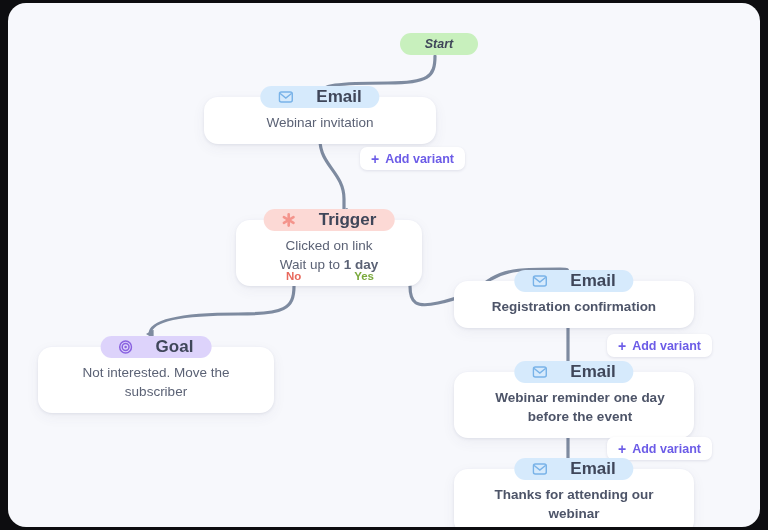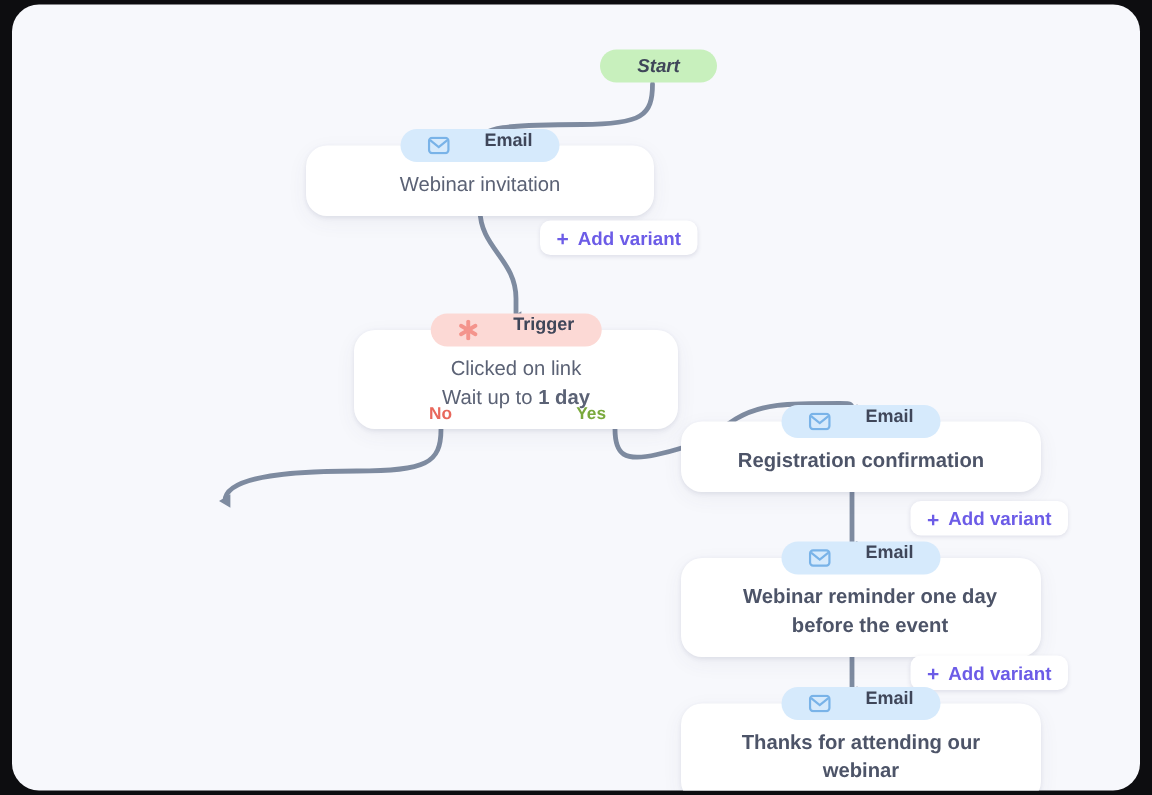--- a/index.html
+++ b/index.html
@@ -57,26 +57,27 @@
   }
   .node-body.bold { font-weight: bold; color: #4d5468; }
 
   
   .chip {
     position: absolute;
     top: -11px;
     left: 50%;
     transform: translateX(-50%);
     display: flex;
+    align-items: center;
     justify-content: center;
     gap: 23px;
     height: 22px;
     padding: 0 18px;
     border-radius: 11px;
-    font-size: 12px;
+    font-size: 17px;
     font-weight: bold;
     white-space: nowrap;
   }
   .chip-email   { background: #d6eafc; color: #3f4659; }
   .chip-trigger { background: #fcd9d5; color: #3f4659; }
   .chip-goal    { background: #ddd3fb; color: #3f4659; }
 
   .chip .ico { display: flex; align-items: center; }
 
   
@@ -167,21 +168,21 @@
         <span>Email</span>
       </div>
       <div class="node-body">Webinar invitation</div>
     </div>
 
     <div class="add-variant" style="left:352px; top:144px;">
       <span class="plus">+</span>
       <span>Add variant</span>
     </div>
 
-    <div class="node" style="left:228px; top:217px; width:216px;">
+    <div class="node" style="left:228px; top:217px; width:186px;">
       <div class="chip chip-trigger">
         <span class="ico">
           <svg width="14" height="14" viewBox="0 0 14 14">
             <g stroke="#f4948c" stroke-width="2.6" stroke-linecap="round">
               <line x1="7" y1="1.4" x2="7" y2="12.6"></line>
               <line x1="2.2" y1="4.2" x2="11.8" y2="9.8"></line>
               <line x1="11.8" y1="4.2" x2="2.2" y2="9.8"></line>
             </g>
           </svg>
         </span>
@@ -190,20 +191,33 @@
       <div class="node-body">
         <div>Clicked on link</div>
         <div>
           <span>Wait up to </span><b>1 day</b>
         </div>
       </div>
       <span class="branch-label branch-no" style="left:50px; bottom:4px;">No</span>
       <span class="branch-label branch-yes" style="right:48px; bottom:4px;">Yes</span>
     </div>
 
+    <div class="node" style="left:30px; top:344px; width:236px;">
+      <div class="chip chip-goal">
+        <span class="ico">
+          <svg width="14" height="14" viewBox="0 0 14 14">
+            <circle cx="7" cy="7" r="5.9" fill="none" stroke="#8a63e0" stroke-width="1.5"></circle>
+            <circle cx="7" cy="7" r="3.4" fill="none" stroke="#8a63e0" stroke-width="1.5"></circle>
+            <circle cx="7" cy="7" r="1.25" fill="#8a63e0"></circle>
+          </svg>
+        </span>
+        <span>Goal</span>
+      </div>
+      <div class="node-body" style="padding-left:34px; padding-right:34px;">Not interested. Move the subscriber</div>
+    </div>
 
     <div class="node" style="left:446px; top:278px; width:240px;">
       <div class="chip chip-email">
         <span class="ico">
           <svg width="15" height="12" viewBox="0 0 16 13">
             <rect x="1" y="1" width="14" height="11" rx="2.2" fill="none" stroke="#79b3e8" stroke-width="1.6"></rect>
             <path d="M2.2,3 L8,7.6 L13.8,3" fill="none" stroke="#79b3e8" stroke-width="1.6" stroke-linecap="round"></path>
           </svg>
         </span>
         <span>Email</span>

